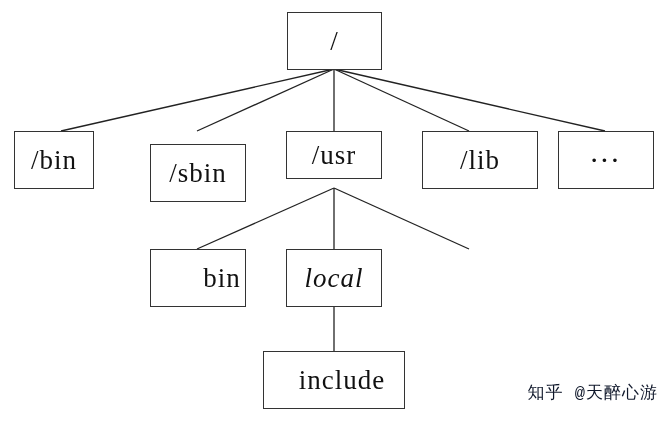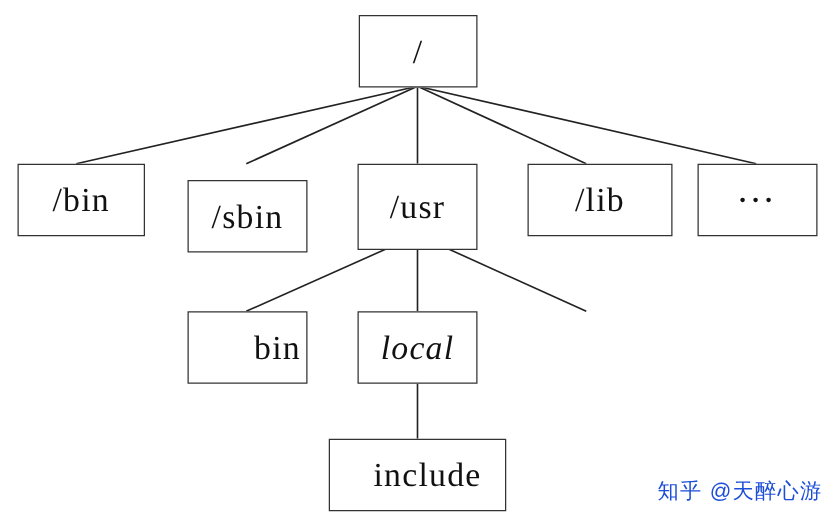--- a/index.html
+++ b/index.html
@@ -3,22 +3,22 @@
 <meta charset="utf-8">
 <style>
   html, body { margin: 0; padding: 0; background: #ffffff; }
   body { width: 672px; height: 424px; position: relative; overflow: hidden; }
   #diagram { position: absolute; left: 0; top: 0; width: 672px; height: 424px; }
   .node { position: absolute; box-sizing: border-box; border: 1.5px solid #333333; background: #ffffff;
           display: flex; align-items: center; justify-content: center;
           font-family: "Liberation Serif", "DejaVu Serif", serif; font-size: 27px; color: #111111; letter-spacing: 1px; }
   .node.dots { font-size: 22px; font-weight: bold; letter-spacing: 3px; }
   svg.edges { position: absolute; left: 0; top: 0; }
-  .watermark { position: absolute; right: 14px; top: 381px; font-family: Liberation Sans, sans-serif;
-               font-size: 17px; color: #1d4ed8; letter-spacing: 1px; }
+  .watermark { position: absolute; right: 14px; top: 381px; font-family: Liberation Mono, monospace;
+               font-size: 17px; color: #0f172a; letter-spacing: 1px; }
 </style>
 </head>
 <body>
 
 <div id="diagram">
   <svg class="edges" width="672" height="424">
     <g stroke="#222222" stroke-width="1.3" fill="none">
 
       <line x1="334" y1="69" x2="61" y2="131"></line>
       <line x1="334" y1="69" x2="197" y2="131"></line>
@@ -31,27 +31,27 @@
       <line x1="334" y1="188" x2="469" y2="249"></line>
 
       <line x1="334" y1="306" x2="334" y2="351"></line>
     </g>
   </svg>
 
   <div class="node" style="left:287px;top:12px;width:95px;height:58px;">
     <span>/</span>
   </div>
 
-  <div class="node" style="left:14px;top:131px;width:102px;height:58px;">
+  <div class="node" style="left:14px;top:131px;width:80px;height:58px;">
     <span>/bin</span>
   </div>
   <div class="node" style="left:150px;top:131px;width:96px;height:58px;margin-top:13px;">
     <span>/sbin</span>
   </div>
-  <div class="node" style="left:286px;top:131px;width:96px;height:69px;">
+  <div class="node" style="left:286px;top:131px;width:96px;height:48px;">
     <span>/usr</span>
   </div>
   <div class="node" style="left:422px;top:131px;width:116px;height:58px;">
     <span>/lib</span>
   </div>
   <div class="node dots" style="left:558px;top:131px;width:96px;height:58px;">
     <span>···</span>
   </div>
 
   <div class="node" style="left:150px;top:249px;width:96px;height:58px;padding-left:48px;">

